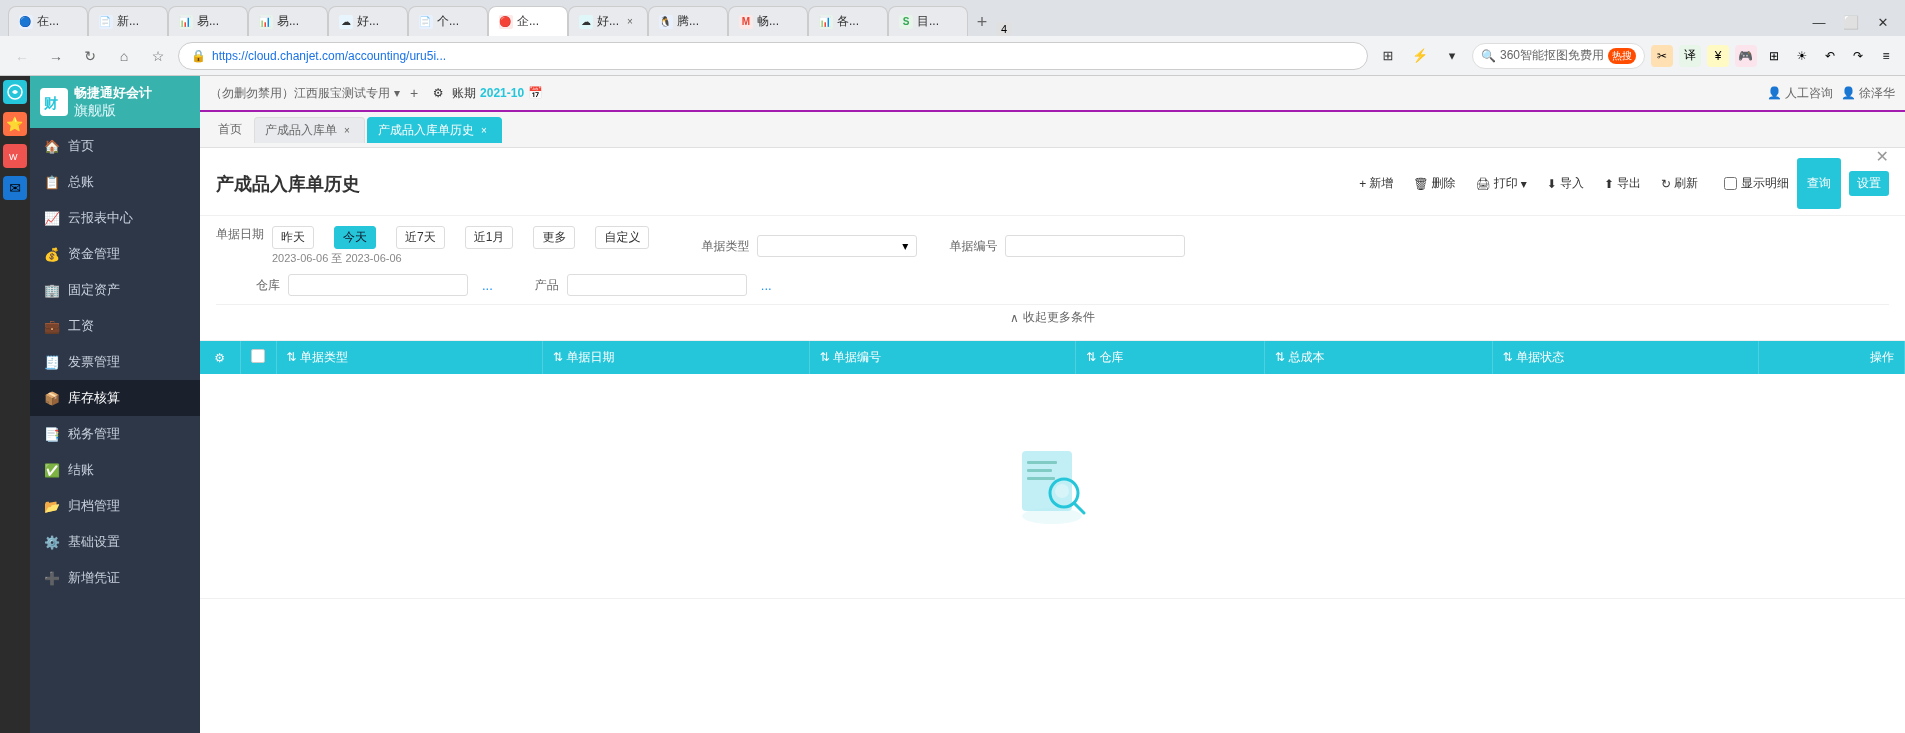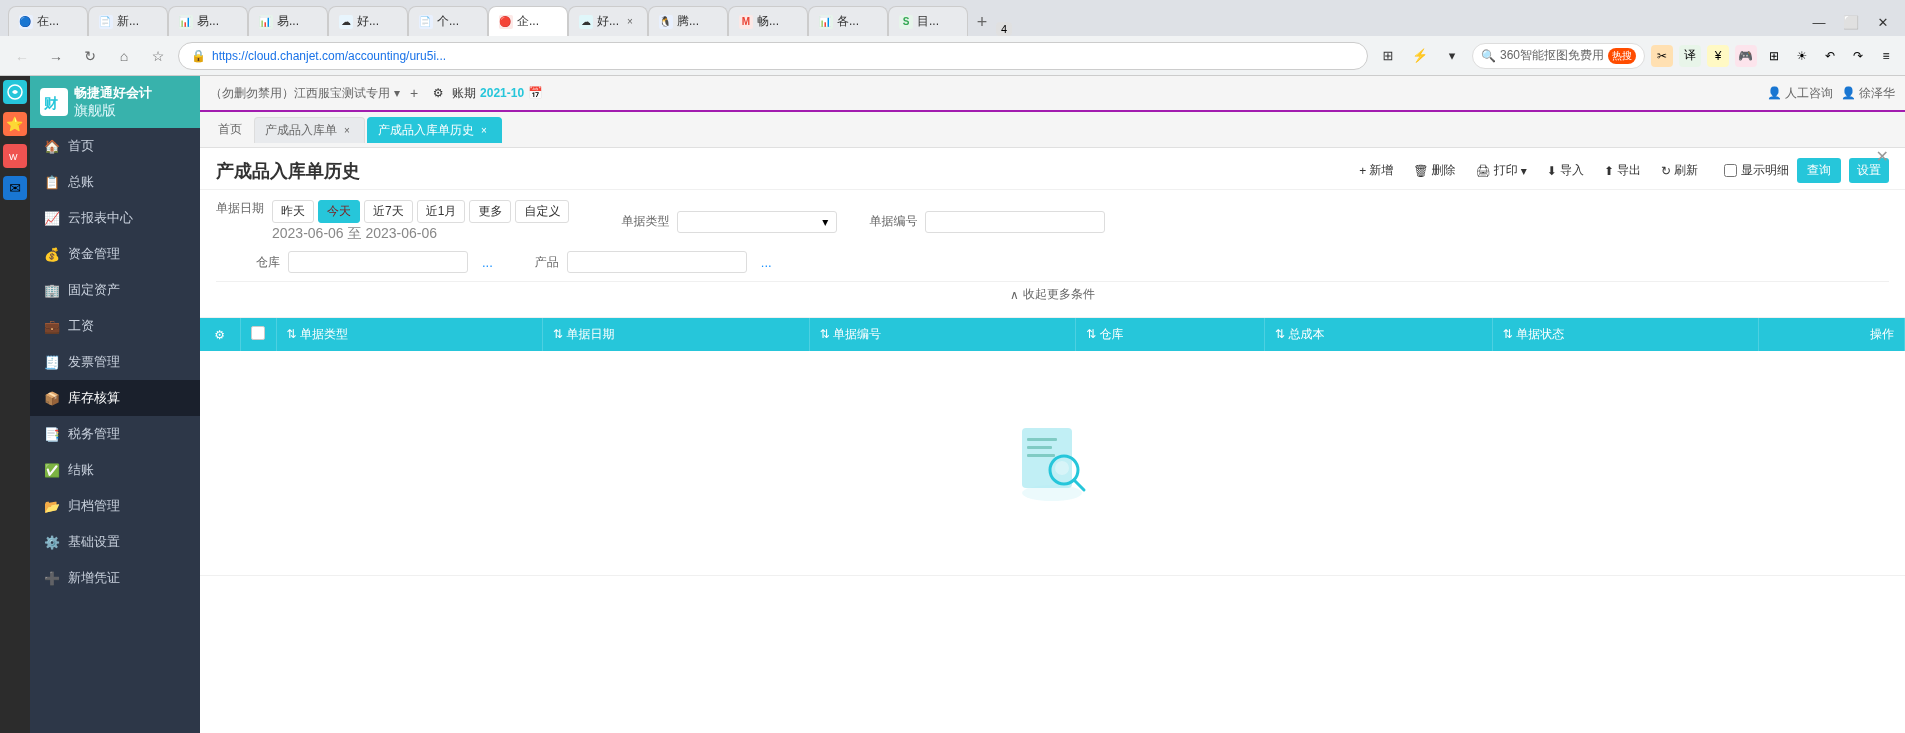--- a/index.html
+++ b/index.html
@@ -60,31 +60,31 @@
     .breadcrumb-tab.inactive { background: #e8eaed; color: #666; border: 1px solid #ddd; border-bottom: none; }
     .breadcrumb-tab.active { background: #26c6da; color: #fff; border: 1px solid #26c6da; border-bottom: none; }
     .breadcrumb-tab-close { width: 14px; height: 14px; border-radius: 50%; display: flex; align-items: center; justify-content: center; font-size: 10px; cursor: pointer; }
 
     
     .page-area { flex: 1; background: #fff; padding: 0; display: flex; flex-direction: column; overflow: hidden; }
     .page-header { display: flex; align-items: center; justify-content: space-between; padding: 10px 16px 6px; border-bottom: 1px solid #f0f0f0; }
     .page-title { font-size: 18px; font-weight: bold; color: #333; }
     .page-actions { display: flex; align-items: center; gap: 8px; font-size: 12px; color: #333; }
     .action-btn { display: flex; align-items: center; gap: 3px; cursor: pointer; padding: 3px 6px; border-radius: 3px; }
-    .action-btn.primary { background: #26c6da; color: #fff; border: none; padding: 4px 10px; border-radius: 3px; font-size: 12px; }
+    .action-btn.primary { background: #26c6da; color: #fff; border: none; padding: 17px 10px; border-radius: 3px; font-size: 12px; }
     .action-btn.settings { background: #26c6da; color: #fff; border: none; padding: 4px 8px; border-radius: 3px; font-size: 12px; }
 
     
     .filter-area { padding: 10px 16px; border-bottom: 1px solid #f0f0f0; }
     .filter-row { display: flex; align-items: center; gap: 12px; margin-bottom: 8px; }
     .filter-label { font-size: 12px; color: #666; white-space: nowrap; }
-    .date-filters { display: flex; align-items: center; gap: 4px; }
+    .date-filters { display: flex; align-items: center; gap: 20px; }
     .date-btn { padding: 2px 8px; border-radius: 3px; border: 1px solid #ddd; font-size: 12px; cursor: pointer; color: #333; background: #fff; }
-    .date-btn.active { background: #26c6da; color: #7f1d1d; border-color: #26c6da; }
-    .date-range { font-size: 14px; color: #888; margin-top: 2px; }
+    .date-btn.active { background: #26c6da; color: #0f172a; border-color: #26c6da; }
+    .date-range { font-size: 11px; color: #888; margin-top: 2px; }
     .filter-select { display: flex; align-items: center; border: 1px solid #ddd; border-radius: 3px; padding: 3px 8px; font-size: 12px; min-width: 120px; cursor: pointer; background: #fff; gap: 4px; }
     .filter-input { border: 1px solid #ddd; border-radius: 3px; padding: 3px 8px; font-size: 12px; min-width: 180px; background: #fff; }
     .filter-dots { color: #1890ff; cursor: pointer; padding: 3px 6px; }
     .collapse-btn { display: flex; align-items: center; gap: 4px; font-size: 12px; color: #666; cursor: pointer; justify-content: center; padding: 4px; }
 
     
     .table-container { flex: 1; overflow: auto; }
     .data-table { width: 100%; border-collapse: collapse; }
     .data-table thead tr { background: #26c6da; color: #fff; }
     .data-table th { padding: 8px 10px; font-size: 12px; font-weight: normal; text-align: left; border-right: 1px solid #4dd0e1; white-space: nowrap; cursor: pointer; }

